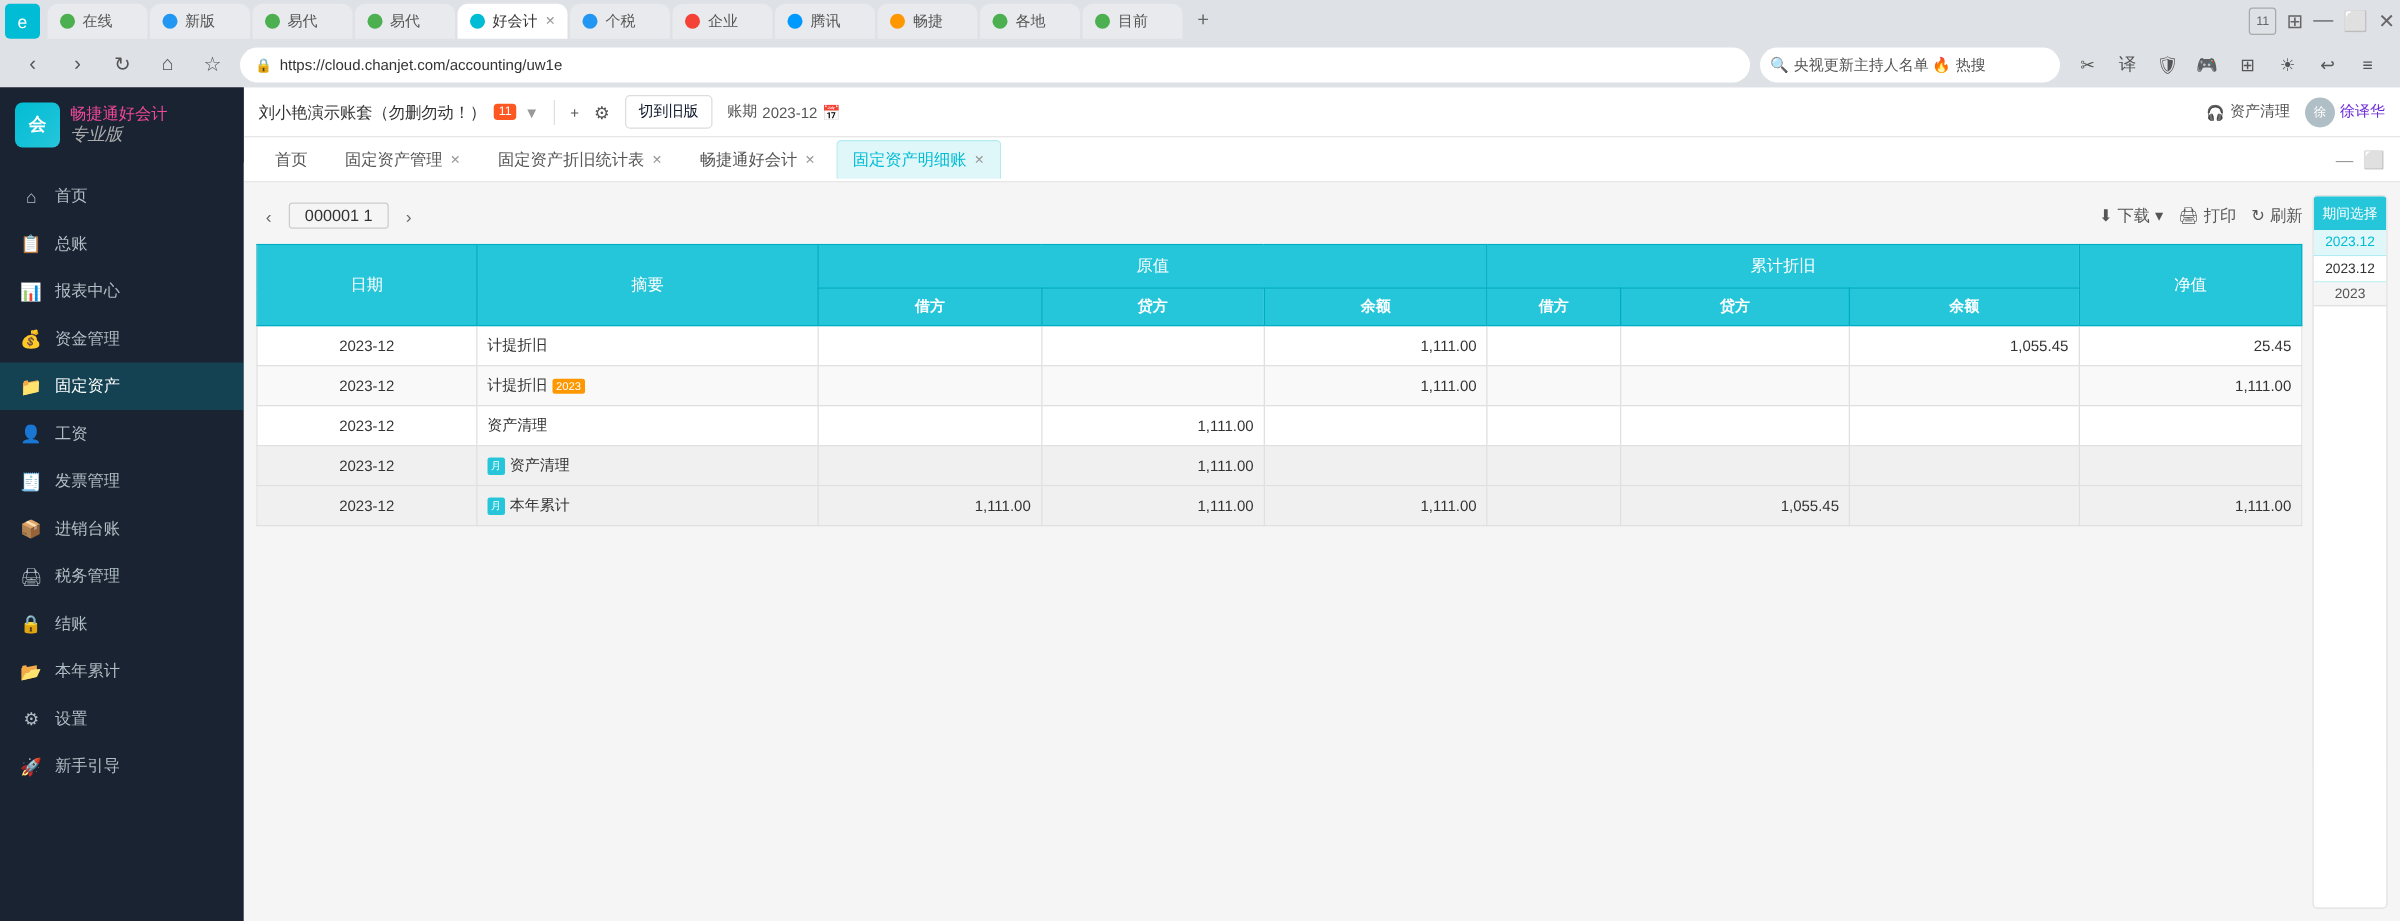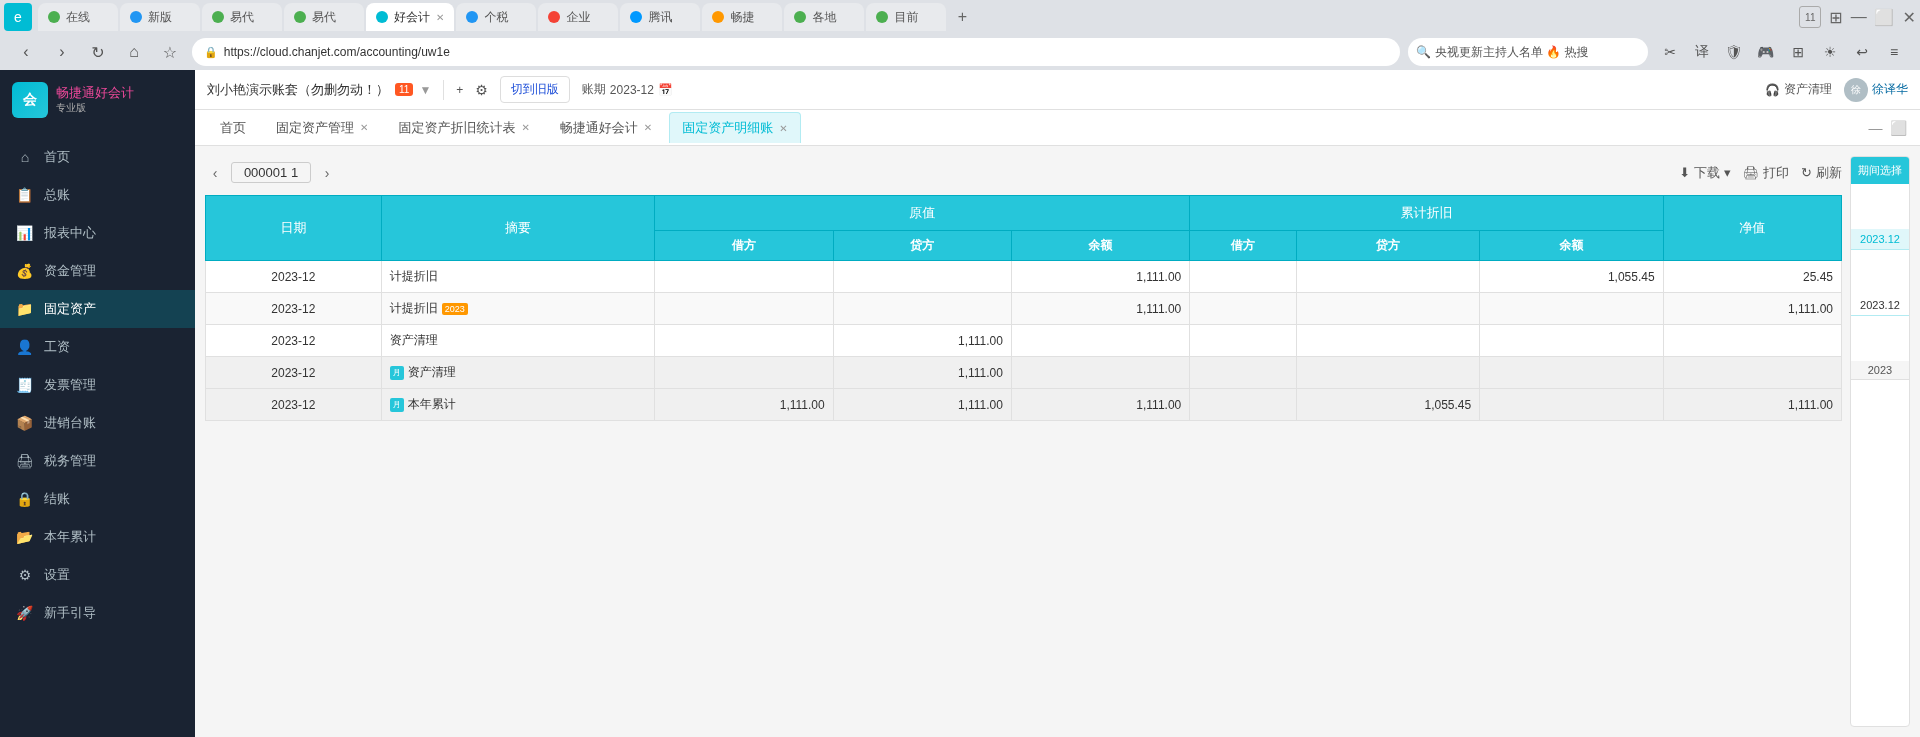--- a/index.html
+++ b/index.html
@@ -21,31 +21,31 @@
     .toolbar-icon { width: 28px; height: 28px; display: flex; align-items: center; justify-content: center; cursor: pointer; font-size: 14px; color: #555; border-radius: 4px; }
 
     
     .app-container { display: flex; height: 667px; background: #f5f5f5; }
 
     
     .sidebar { width: 195px; background: #1a2332; display: flex; flex-direction: column; height: 100%; flex-shrink: 0; }
     .sidebar-logo { display: flex; align-items: center; padding: 12px; gap: 8px; background: #1a2332; }
     .logo-icon { width: 36px; height: 36px; background: linear-gradient(135deg, #00bcd4, #26c6da); border-radius: 6px; display: flex; align-items: center; justify-content: center; color: white; font-size: 14px; font-weight: bold; }
     .logo-text { color: #ec4899; font-size: 13px; line-height: 1.3; }
-    .logo-edition { color: #aaa; font-size: 10px; }
+    .logo-edition { color: #aaa; font-size: 14px; font-style: italic; }
     .sidebar-menu { flex: 1; padding: 8px 0; }
     .menu-item { display: flex; align-items: center; padding: 10px 16px; cursor: pointer; color: #b0bec5; gap: 10px; font-size: 13px; }
     .menu-item.active { background: rgba(0,188,212,0.2); color: #fff; }
     .menu-icon { width: 18px; height: 18px; display: flex; align-items: center; justify-content: center; font-size: 14px; flex-shrink: 0; }
 
     
     .app-header { background: #fff; border-bottom: 1px solid #e0e0e0; height: 40px; display: flex; align-items: center; padding: 0 12px; gap: 12px; }
     .account-info { display: flex; align-items: center; gap: 6px; font-size: 13px; color: #333; }
     .account-tag { background: #ff5722; color: #fff; font-size: 10px; padding: 1px 4px; border-radius: 3px; }
-    .header-btn { display: flex; align-items: center; gap: 4px; padding: 4px 10px; border: 1px solid #ddd; border-radius: 4px; cursor: pointer; font-size: 12px; color: #1d4ed8; text-align: right; }
+    .header-btn { display: flex; align-items: center; gap: 4px; padding: 4px 10px; border: 1px solid #ddd; border-radius: 4px; cursor: pointer; font-size: 12px; color: #0f172a; text-align: right; }
     .period-info { font-size: 12px; color: #555; display: flex; align-items: center; gap: 4px; }
     .header-right { margin-left: auto; display: flex; align-items: center; gap: 12px; }
     .user-avatar { width: 24px; height: 24px; background: #b0bec5; border-radius: 50%; display: flex; align-items: center; justify-content: center; font-size: 10px; color: #fff; }
 
     
     .main-content { flex: 1; display: flex; flex-direction: column; overflow: hidden; }
     .tab-nav { background: #fff; border-bottom: 1px solid #e0e0e0; display: flex; align-items: center; padding: 0 12px; height: 36px; gap: 4px; }
     .page-tab { display: flex; align-items: center; gap: 6px; padding: 6px 12px; cursor: pointer; font-size: 13px; color: #555; border-radius: 4px 4px 0 0; border: 1px solid transparent; }
     .page-tab.active { background: #e0f7fa; color: #00bcd4; border-color: #b2ebf2; border-bottom: none; }
     .page-tab-close { font-size: 10px; cursor: pointer; color: #999; }
@@ -69,21 +69,21 @@
     .table-header-sub th { background: #26c6da; color: #fff; text-align: center; padding: 6px; border: 1px solid #00acc1; font-size: 12px; }
     tbody tr { background: #fff; }
     tbody tr:nth-child(even) { background: #f9f9f9; }
     tbody td { padding: 7px 8px; border: 1px solid #e0e0e0; text-align: right; font-size: 12px; color: #333; }
     tbody td.text-left { text-align: left; }
     tbody td.text-center { text-align: center; }
     .row-label { display: flex; align-items: center; gap: 4px; }
     .row-icon { width: 14px; height: 14px; background: #26c6da; border-radius: 2px; display: inline-flex; align-items: center; justify-content: center; color: #fff; font-size: 9px; flex-shrink: 0; }
 
     
-    .period-sidebar { width: 60px; background: #fff; border: 1px solid #e0e0e0; border-radius: 4px; display: flex; flex-direction: column; overflow: hidden; gap: 45px; }
+    .period-sidebar { width: 60px; background: #fff; border: 1px solid #e0e0e0; border-radius: 4px; display: flex; flex-direction: column; overflow: hidden; }
     .period-header { background: #26c6da; color: #fff; text-align: center; padding: 6px 2px; font-size: 11px; writing-mode: horizontal-tb; }
     .period-selected { background: #e0f7fa; padding: 4px 2px; text-align: center; font-size: 11px; color: #00bcd4; border-bottom: 1px solid #b2ebf2; }
     .period-list { flex: 1; overflow: auto; }
     .period-item { padding: 5px 6px; text-align: center; font-size: 11px; color: #555; cursor: pointer; border-bottom: 1px solid #f0f0f0; }
     .period-item.active { background: #00bcd4; color: #fff; border-radius: 3px; }
     .period-item.highlight { background: #ff9800; color: #fff; border-radius: 3px; }
   </style>
 </head>
 <body>
 
@@ -261,21 +261,21 @@
         <span>2023-12</span>
         <span>📅</span>
       </div>
       <div class="header-right">
         <div style="display:flex;align-items:center;gap:4px;cursor:pointer;color:#555;font-size:12px;">
           <span>🎧</span>
           <span>资产清理</span>
         </div>
         <div style="display:flex;align-items:center;gap:4px;cursor:pointer;">
           <div class="user-avatar">徐</div>
-          <span style="font-size:12px;color:#0369a1;">徐译华</span>
+          <span style="font-size:12px;color:#6d28d9;">徐译华</span>
         </div>
       </div>
     </div>
 
     <div class="tab-nav">
       <div class="page-tab">
         <span>首页</span>
       </div>
       <div class="page-tab">
         <span>固定资产管理</span>

